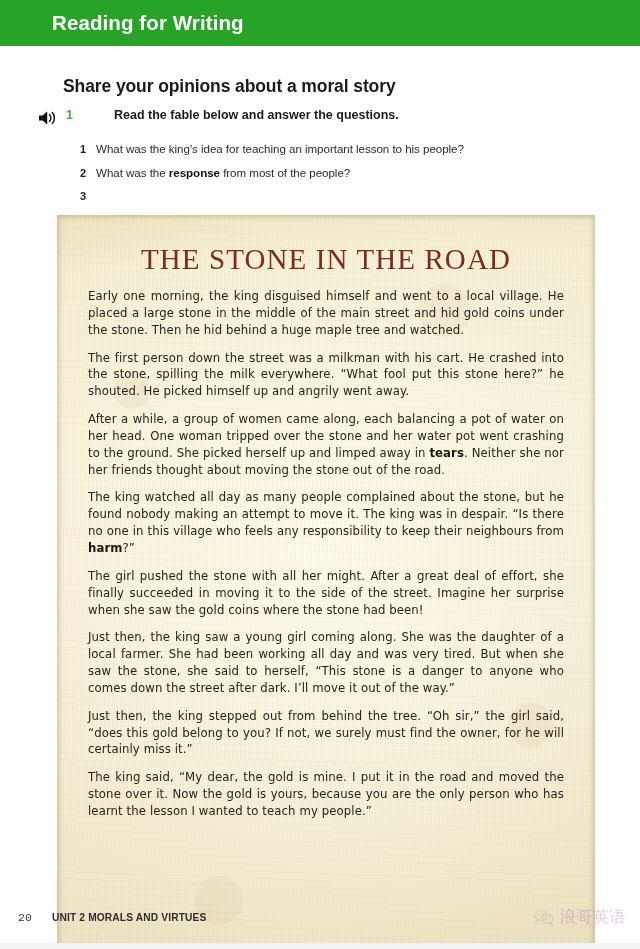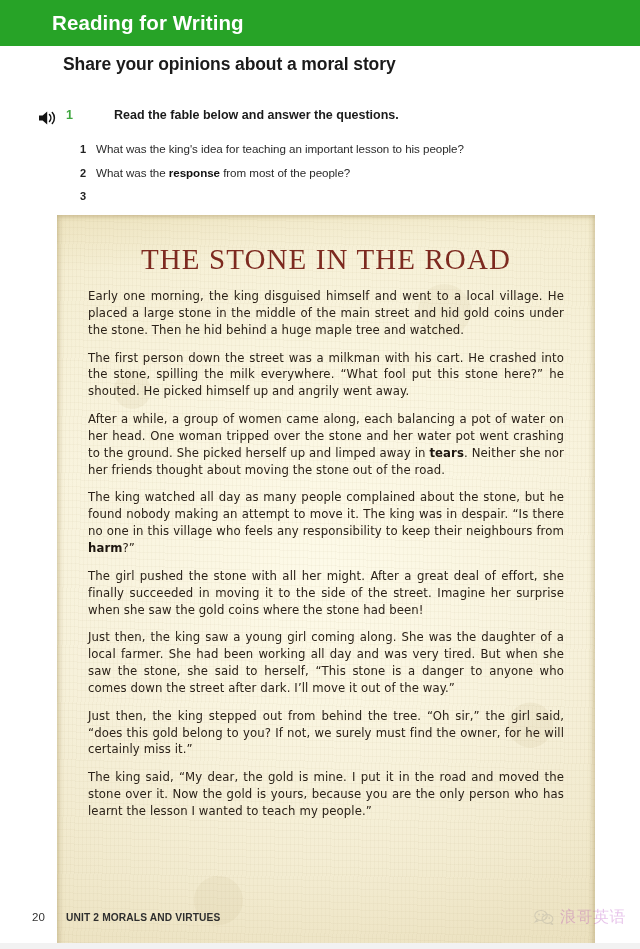--- a/index.html
+++ b/index.html
@@ -42,21 +42,21 @@
     top: 46px;
     left: 0;
     width: 640px;
     height: 903px;
     background: #ffffff;
   }
 
   .section-heading {
     position: absolute;
     left: 63px;
-    top: 8px;
+    top: 30px;
     font-size: 17.5px;
     font-weight: bold;
     color: #1b1b1b;
     letter-spacing: -0.1px;
   }
 
   
   .task-row {
     position: absolute;
     left: 38px;
@@ -175,25 +175,26 @@
   .footer {
     position: absolute;
     left: 0;
     bottom: 20px;
     width: 640px;
     height: 24px;
     display: flex;
     align-items: center;
   }
   .footer-page-num {
-    margin-left: 32px;
+    margin-left: 18px;
     font-size: 11.5px;
     color: #333;
     font-weight: normal;
     width: 34px;
+    font-family: Liberation Mono, monospace;
   }
   .footer-unit {
     font-size: 10.2px;
     font-weight: bold;
     color: #2e2e2e;
     letter-spacing: 0.15px;
   }
   .watermark {
     position: absolute;
     right: 14px;

